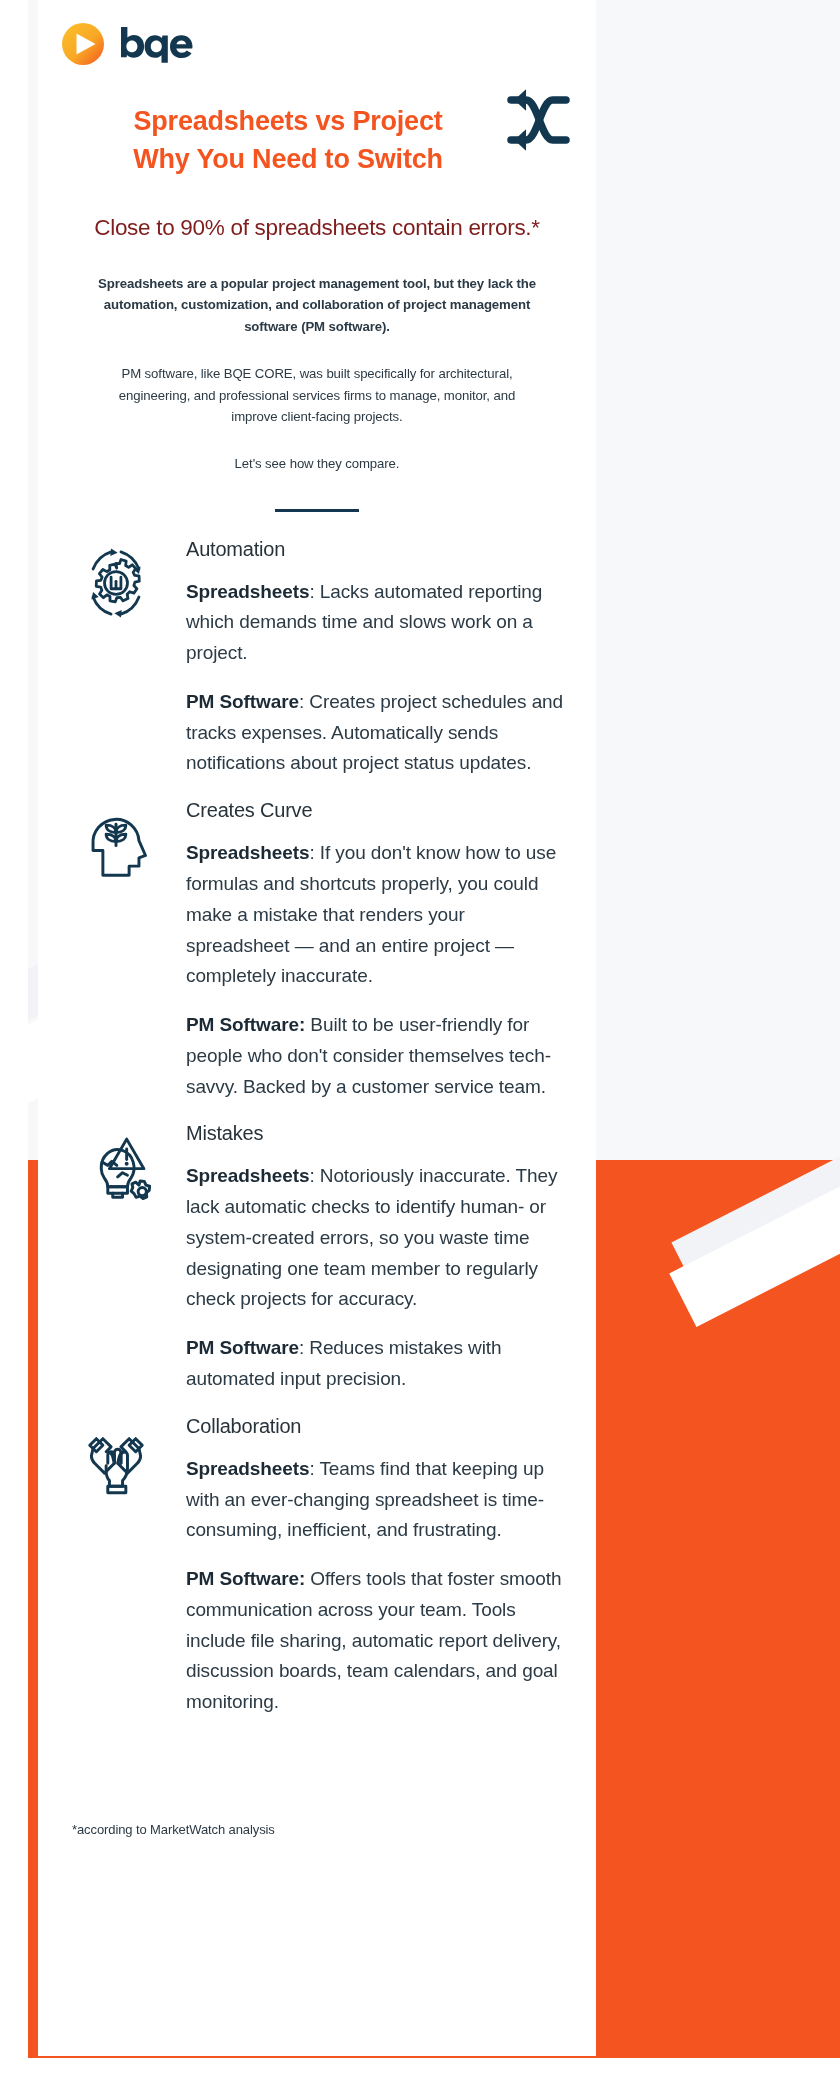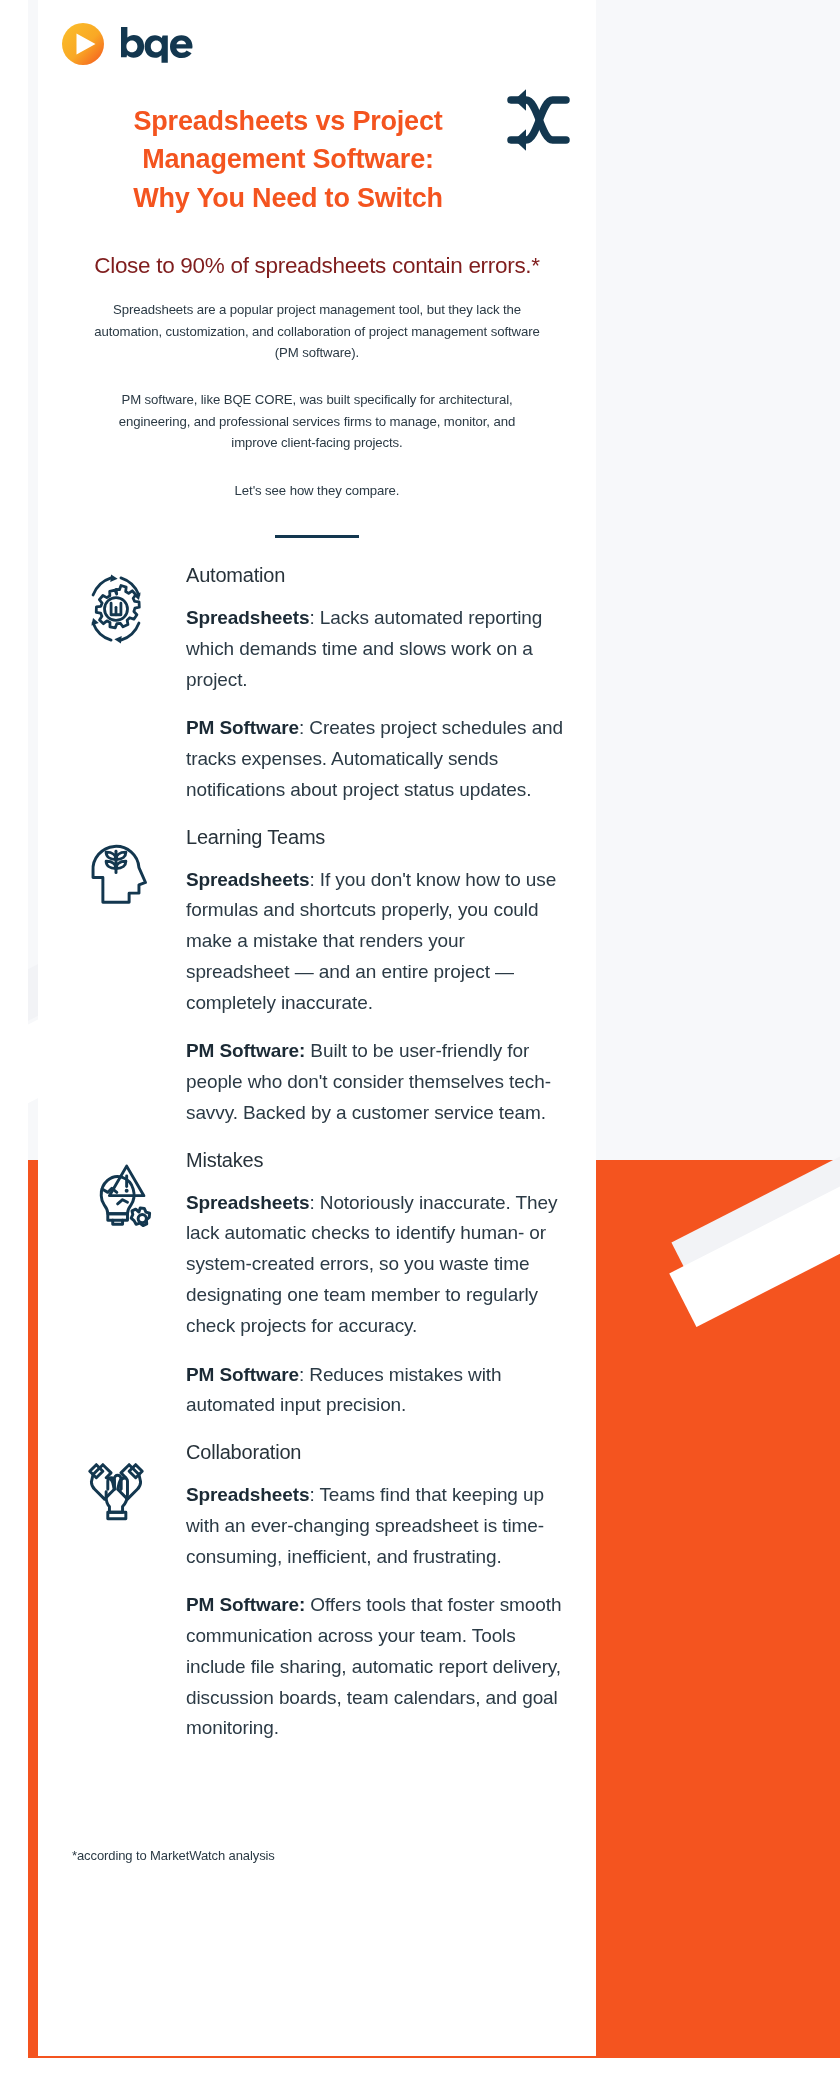--- a/index.html
+++ b/index.html
@@ -143,21 +143,21 @@
     letter-spacing: -0.3px;
   }
   .intro p {
     color: #2b3a45;
     font-size: 13.2px;
     line-height: 1.62;
     margin-top: 26px;
     letter-spacing: -0.1px;
     padding: 0 22px;
   }
-  .intro p.first { margin-top: 18px; }
+  .intro p.first { margin-top: 30px; font-weight: bold; }
   .intro p.small-lead { margin-top: 26px; }
 
   .divider-wrap {
     display: flex;
     justify-content: center;
     margin-top: 34px;
   }
   .divider {
     width: 84px;
     height: 3px;
@@ -240,21 +240,20 @@
         <path d="M3 2 h6.4 v10.6 c1.7-1.6 3.9-2.5 6.4-2.5 6.1 0 10.3 4.6 10.3 11.3 0 6.7-4.3 11.3-10.5 11.3 -2.6 0-4.9-1-6.6-2.8 l-0.4 2.3 H3 Z M13.9 27.2 c3.2 0 5.5-2.4 5.5-5.8 0-3.4-2.3-5.8-5.5-5.8 -3.2 0-5.5 2.4-5.5 5.8 0 3.4 2.3 5.8 5.5 5.8 Z"></path>
         <path d="M44.6 10.6 h5.2 v27.1 h-6.3 V30.2 c-1.7 1.7-3.9 2.6-6.5 2.6 -6.1 0-10.4-4.6-10.4-11.3 0-6.7 4.3-11.3 10.4-11.3 2.7 0 5 1 6.7 2.8 Z M38.3 27.2 c3.2 0 5.5-2.4 5.5-5.8 0-3.4-2.3-5.8-5.5-5.8 -3.2 0-5.5 2.4-5.5 5.8 0 3.4 2.3 5.8 5.5 5.8 Z"></path>
         <path d="M74.2 23.6 H58.3 c0.6 2.6 2.6 4.2 5.5 4.2 2.1 0 3.8-0.8 4.8-2.2 l5 2.6 c-2 3.1-5.6 4.9-9.9 4.9 -6.9 0-11.7-4.7-11.7-11.4 0-6.7 4.7-11.4 11.4-11.4 6.6 0 11.1 4.6 11.1 11.3 0 0.7-0.1 1.4-0.3 2 Z M58.4 19.3 h9.8 c-0.6-2.5-2.4-3.9-4.8-3.9 -2.5 0-4.4 1.4-5 3.9 Z"></path>
       </g>
     </svg>
   </div>
 
   <div class="header">
     <div class="title">
       <span>Spreadsheets vs Project</span>
-      <span>Management Software:</span>
       <span>Why You Need to Switch</span>
     </div>
     <svg class="switch-icon" viewBox="0 0 100 96">
       <g fill="none" stroke="#13374f" stroke-width="9" stroke-linecap="round" stroke-linejoin="round">
         <path d="M26 24 H44 C58 24 62 72 76 72 H92"></path>
         <path d="M26 72 H44 C58 72 62 24 76 24 H92"></path>
       </g>
       <path d="M30 24 L44 11 L44 37 Z" fill="#13374f"></path>
       <path d="M30 72 L44 59 L44 85 Z" fill="#13374f"></path>
     </svg>
@@ -311,21 +310,21 @@
             <path d="M22 50 A28 28 0 0 1 78 46 l8 18 -8 3 v10 h-12 v11 H34 V58 H22 Z"></path>
             <path d="M50 52 V26"></path>
             <path d="M50 36 c-8 0-12-4-12-9 8 0 12 4 12 9 Z"></path>
             <path d="M50 36 c8 0 12-4 12-9 -8 0-12 4-12 9 Z"></path>
             <path d="M50 47 c-8 0-12-4-12-9 8 0 12 4 12 9 Z"></path>
             <path d="M50 47 c8 0 12-4 12-9 -8 0-12 4-12 9 Z"></path>
           </g>
         </svg>
       </div>
       <div class="sec-body">
-        <div class="sec-title">Learning Teams</div>
+        <div class="sec-title">Creates Curve</div>
         <p class="sec-para">
           <b>Spreadsheets</b><span>: </span><span>If you don't know how to use formulas and shortcuts properly, you could make a mistake that renders your spreadsheet — and an entire project — completely inaccurate.</span>
         </p>
         <p class="sec-para">
           <b>PM Software:</b><span> </span><span>Built to be user-friendly for people who don't consider themselves tech-savvy. Backed by a customer service team.</span>
         </p>
       </div>
     </div>
 
     <div class="section">

